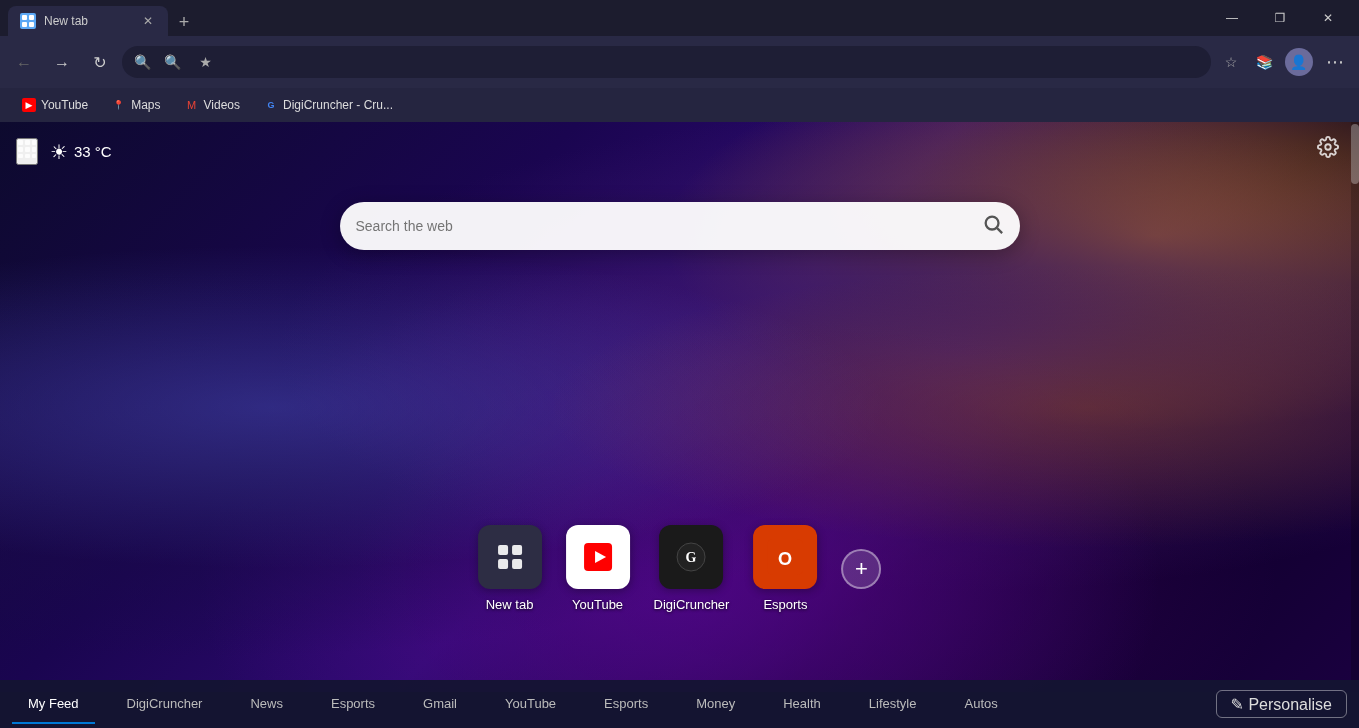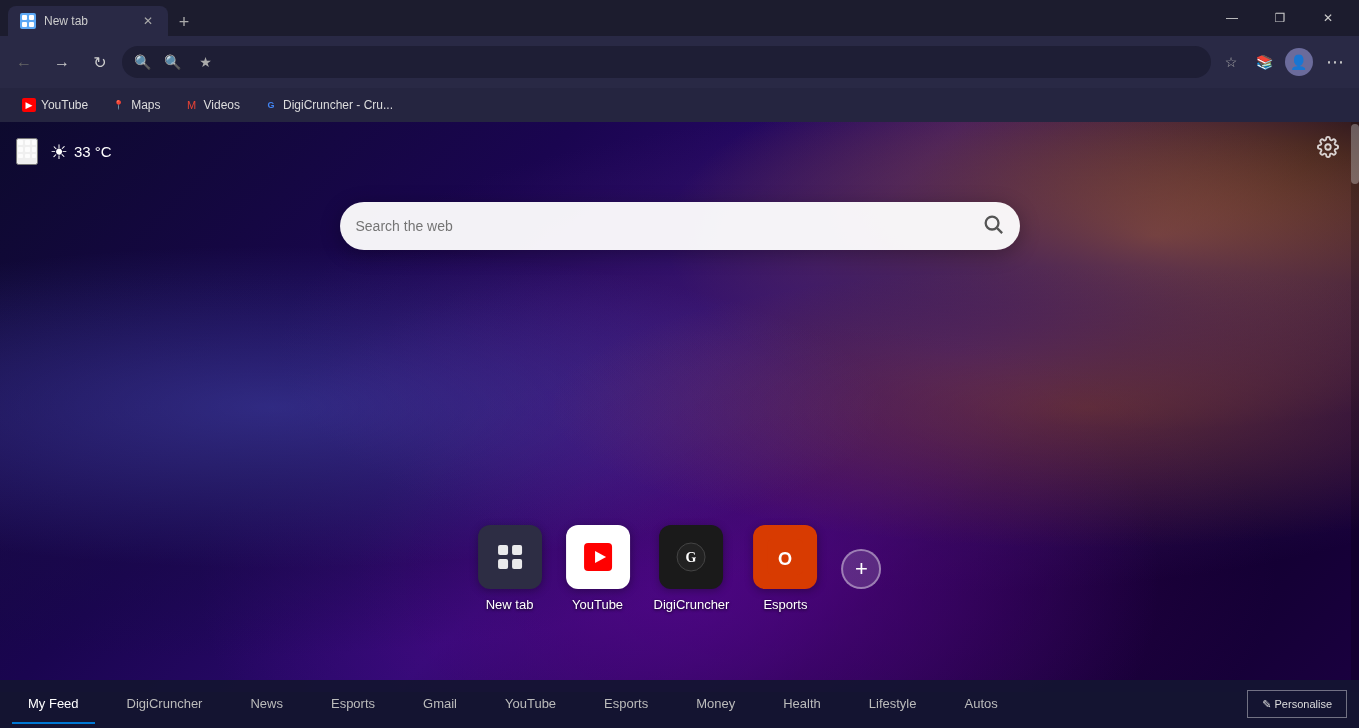--- a/index.html
+++ b/index.html
@@ -402,23 +402,23 @@
     .news-tab.active {
       color: white;
       border-bottom: 2px solid #0078d4;
     }
     .personalise-btn {
       margin-left: auto;
       height: 28px;
       padding: 0 14px;
       background: transparent;
       border: 1px solid rgba(255,255,255,0.4);
-      border-radius: 0;
+      border-radius: 6px;
       color: #ddd;
-      font-size: 11px;
+      font-size: 16px;
       cursor: pointer;
       display: flex;
       align-items: center;
       gap: 6px;
     }
 
     
     .search-svg { width: 22px; height: 22px; }
   </style>
 </head>

